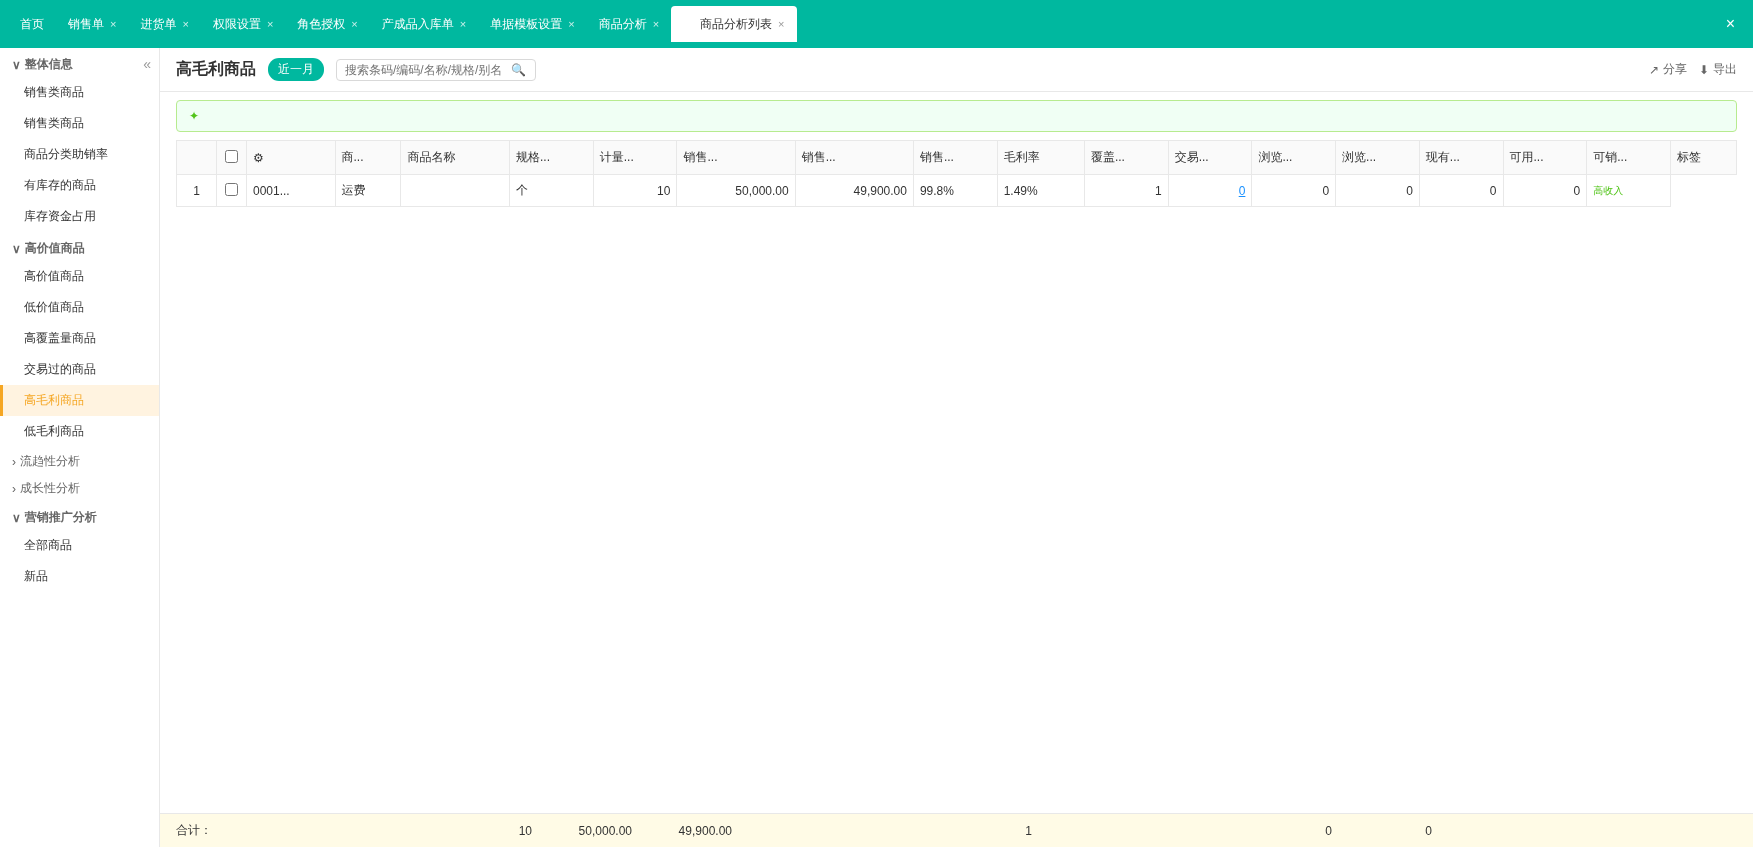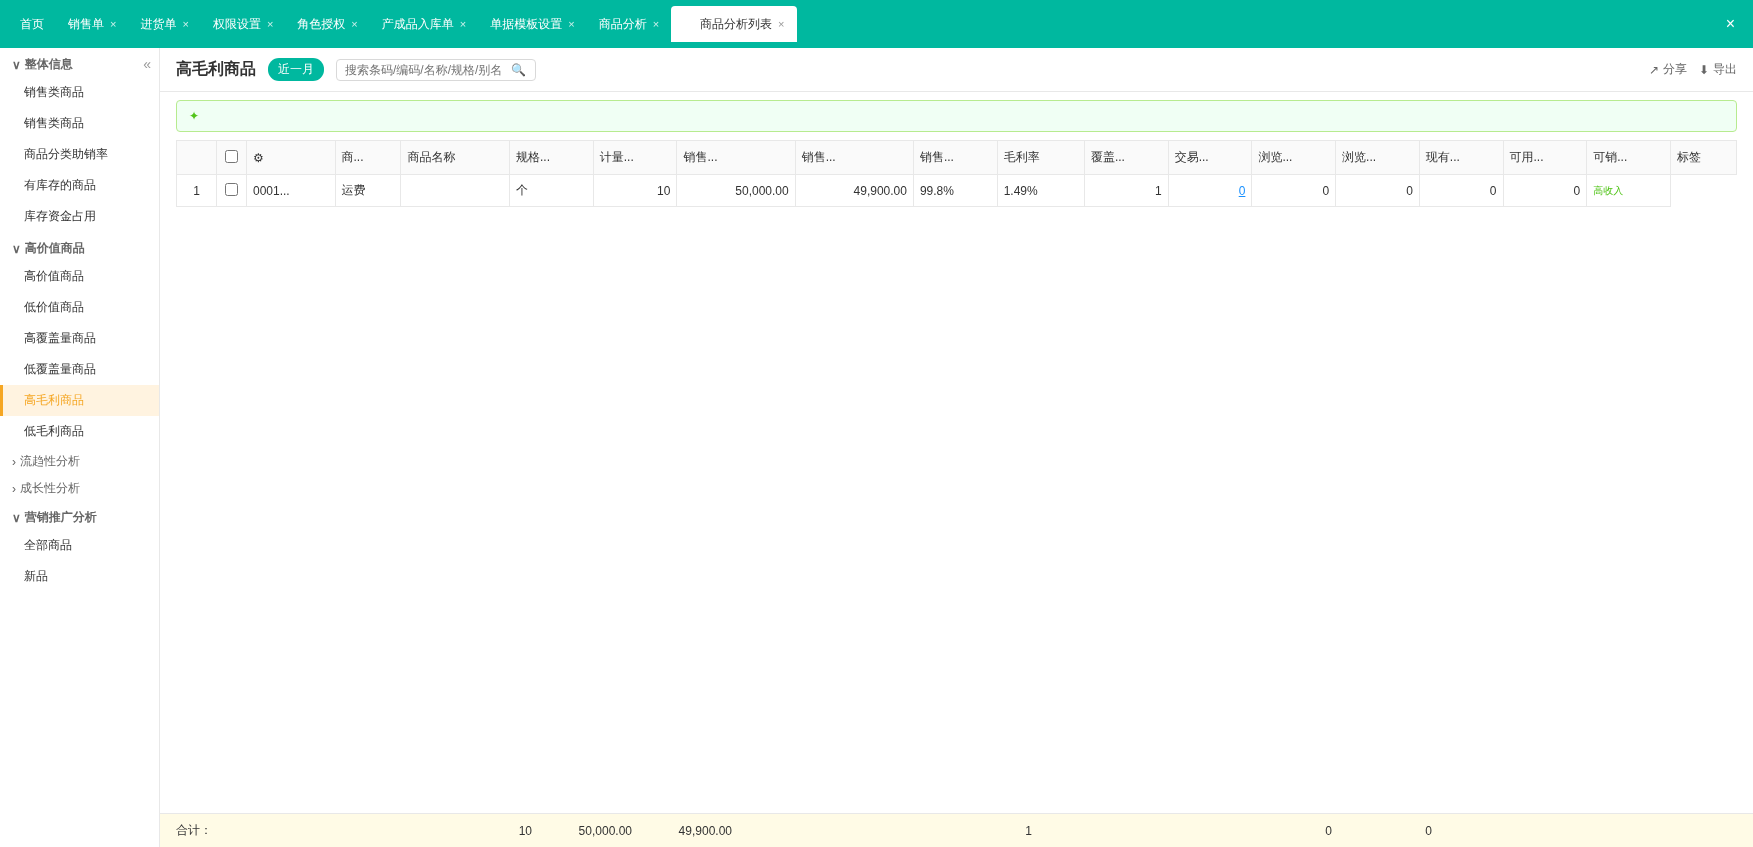--- a/index.html
+++ b/index.html
@@ -284,21 +284,21 @@
     <div class="sidebar-item">有库存的商品</div>
     <div class="sidebar-item">库存资金占用</div>
 
     <div class="sidebar-group-title">
       <span>∨</span>
       <span>高价值商品</span>
     </div>
     <div class="sidebar-item">高价值商品</div>
     <div class="sidebar-item">低价值商品</div>
     <div class="sidebar-item">高覆盖量商品</div>
-    <div class="sidebar-item">低覆盖量商品</div>
+    <div class="sidebar-item">交易过的商品</div>
     <div class="sidebar-item active">高毛利商品</div>
     <div class="sidebar-item">低毛利商品</div>
 
     <div class="sidebar-sub-group">
       <span>›</span>
       <span>流趋性分析</span>
     </div>
 
     <div class="sidebar-sub-group">
       <span>›</span>

